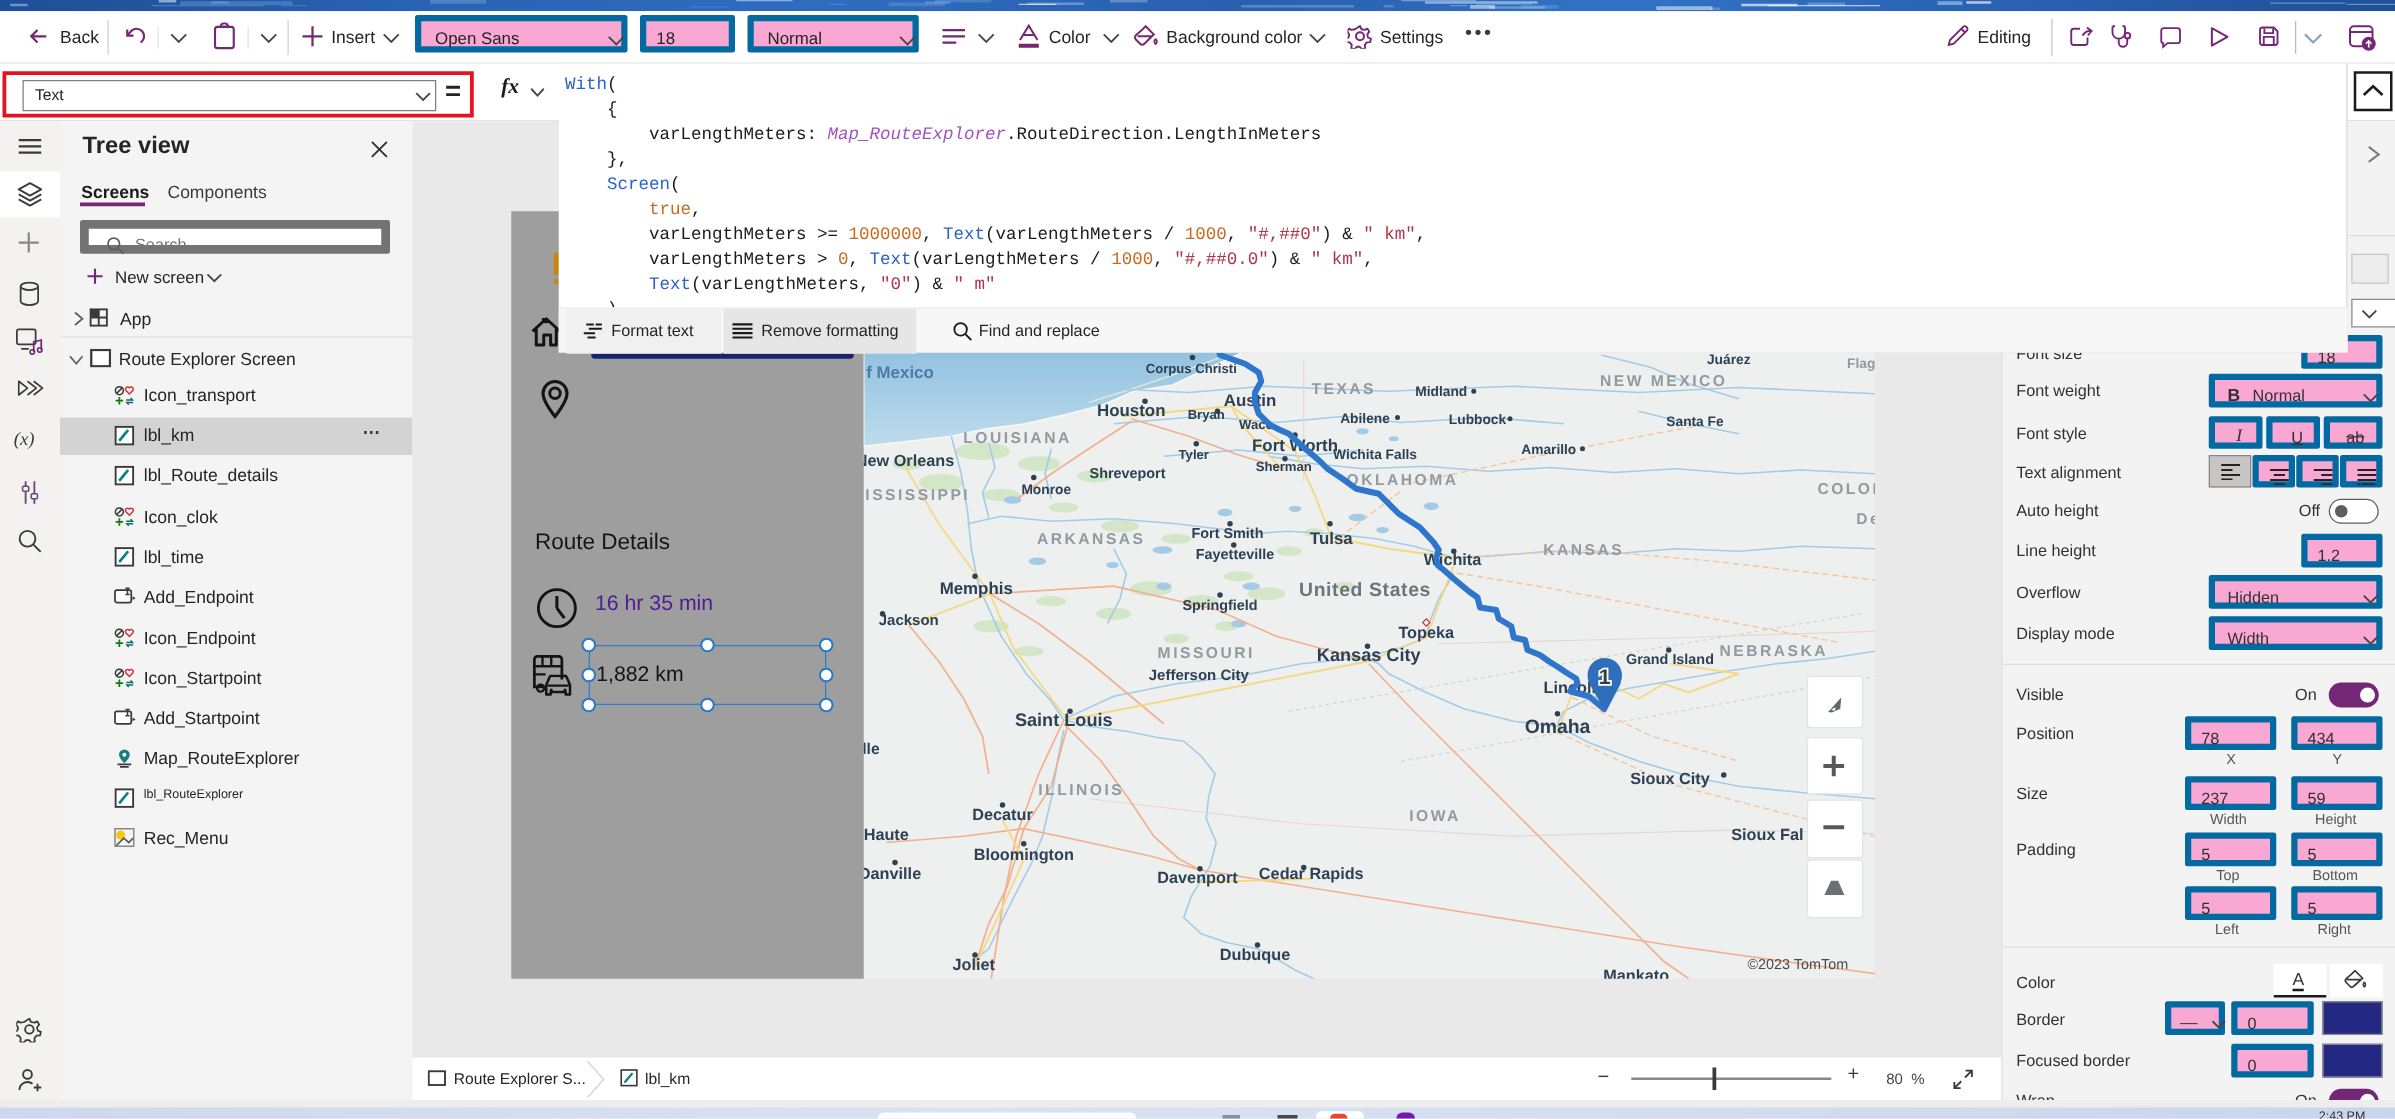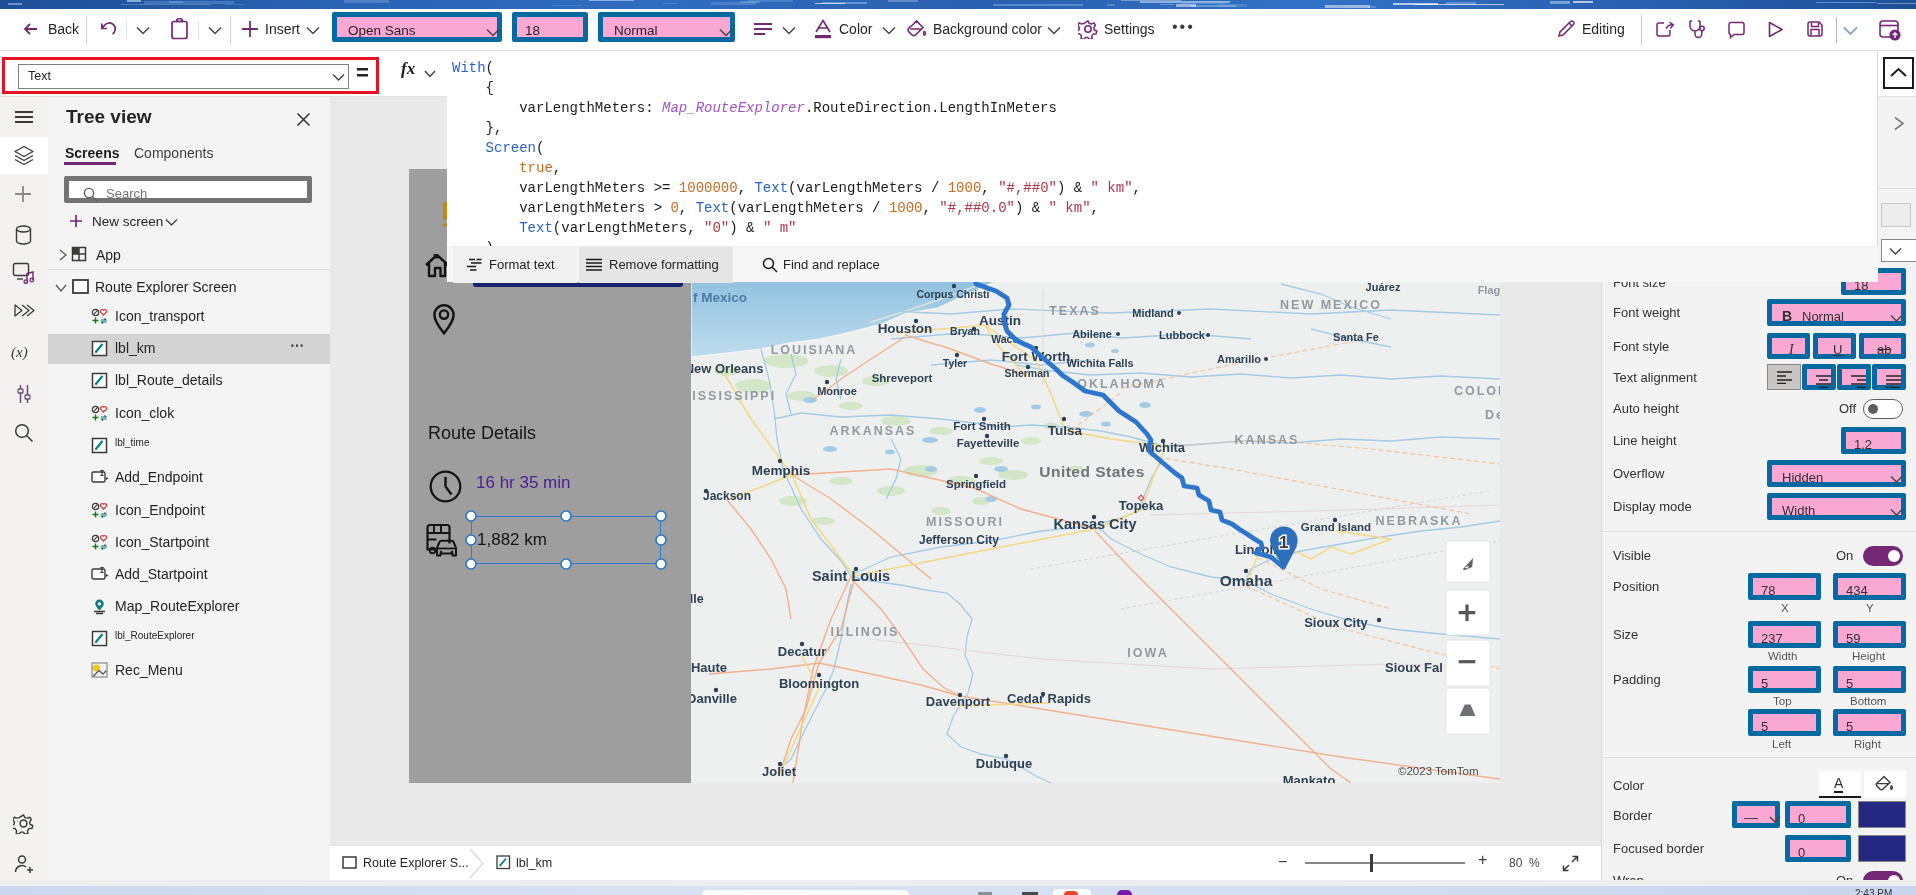--- a/index.html
+++ b/index.html
@@ -220,21 +220,21 @@
 </div>
 
 <div class="a" id="tree" style="left:48px;top:97px;width:282px;height:783px;background:#f5f4f4;color:#252423">
   <span class="a" style="left:18px;top:9px;font-size:19px;font-weight:bold;color:#252423">Tree view</span>
   <svg class="a" style="left:248px;top:15px" width="15" height="15">
         <path d="M1.5 1.5 L13.5 13.5 M13.5 1.5 L1.5 13.5" stroke="#323130" stroke-width="1.5"></path>
       </svg>
   <span class="a" style="left:17px;top:48px;font-size:14px;font-weight:bold;color:#1b1b1b">Screens</span>
   <span class="a" style="left:86px;top:48px;font-size:14px;color:#3b3a39">Components</span>
   <div class="a" style="left:16px;top:65px;width:52px;height:3px;background:#742774"></div>
-  <div class="a" style="left:16px;top:79px;width:248px;height:27px;background:#fff;border:5px solid #737373;border-radius:2px">
+  <div class="a" style="left:16px;top:79px;width:248px;height:27px;background:#fff;border:7px solid #737373;border-radius:2px">
     <svg class="a" style="left:14px;top:6px" width="15" height="15">
           <circle cx="6" cy="6" r="4.6" stroke="#605e5c" stroke-width="1.4" fill="none"></circle>
           <path d="M9.5 9.5 L14 14" stroke="#605e5c" stroke-width="1.4"></path>
         </svg>
     <span class="a" style="left:37px;top:5px;font-size:13px;color:#757575">Search</span>
   </div>
   <svg class="a" style="left:21px;top:117px" width="14" height="14">
         <path d="M7 1 V13 M1 7 H13" stroke="#742774" stroke-width="1.7"></path>
       </svg>
   <span class="a" style="left:44px;top:117px;font-size:13.5px">New screen</span>
@@ -288,21 +288,21 @@
         <path d="M12.5 2.2 c1.6 -1.6 3.9 .3 2.9 2 l-2.9 3 -2.9 -3 c-1 -1.7 1.3 -3.6 2.9 -2z" fill="none" stroke="#d13438" stroke-width="1.2"></path>
         <path d="M4.5 9.5 v6 M1.5 12.5 h6" stroke="#107c10" stroke-width="1.4"></path>
         <path d="M10 12 h5 l-1.5 -1.7 M15.5 14 h-5 l1.5 1.7" stroke="#0b6a6a" stroke-width="1.2" fill="none"></path>
       </svg>
   <span class="a" style="left:67px;top:308px;font-size:14px">Icon_clok</span>
   <svg class="a" style="left:43px;top:340px" width="17" height="17">
         <rect x="1.5" y="1.5" width="14" height="14" stroke="#3b3a39" stroke-width="1.5" fill="#fff"></rect>
         <path d="M4.5 12.5 L11.5 4" stroke="#038387" stroke-width="2.2"></path>
         <path d="M4 13 l1.8 -.4 -1.3 -1.4 z" fill="#038387"></path>
       </svg>
-  <span class="a" style="left:67px;top:340px;font-size:10px">lbl_time</span>
+  <span class="a" style="left:67px;top:340px;font-size:14px">lbl_time</span>
   <svg class="a" style="left:43px;top:372px" width="18" height="17">
         <rect x="1" y="3" width="13" height="10" rx="1.5" stroke="#3b3a39" stroke-width="1.4" fill="#fff"></rect>
         <path d="M11 1.5 v5 M9.3 1.5 h3.4 M9.3 6.5 h3.4" stroke="#3b3a39" stroke-width="1.2"></path>
         <path d="M15 8 l2.5 1.5 -2.5 1.5 z" fill="#3b3a39"></path>
       </svg>
   <span class="a" style="left:67px;top:372px;font-size:14px">Add_Endpoint</span>
   <svg class="a" style="left:43px;top:405px" width="17" height="17">
         <circle cx="4.5" cy="4.5" r="3.2" stroke="#3b3a39" stroke-width="1.2" fill="none"></circle>
         <path d="M2.3 6.7 L6.7 2.3" stroke="#3b3a39" stroke-width="1.2"></path>
         <path d="M12.5 2.2 c1.6 -1.6 3.9 .3 2.9 2 l-2.9 3 -2.9 -3 c-1 -1.7 1.3 -3.6 2.9 -2z" fill="none" stroke="#d13438" stroke-width="1.2"></path>

